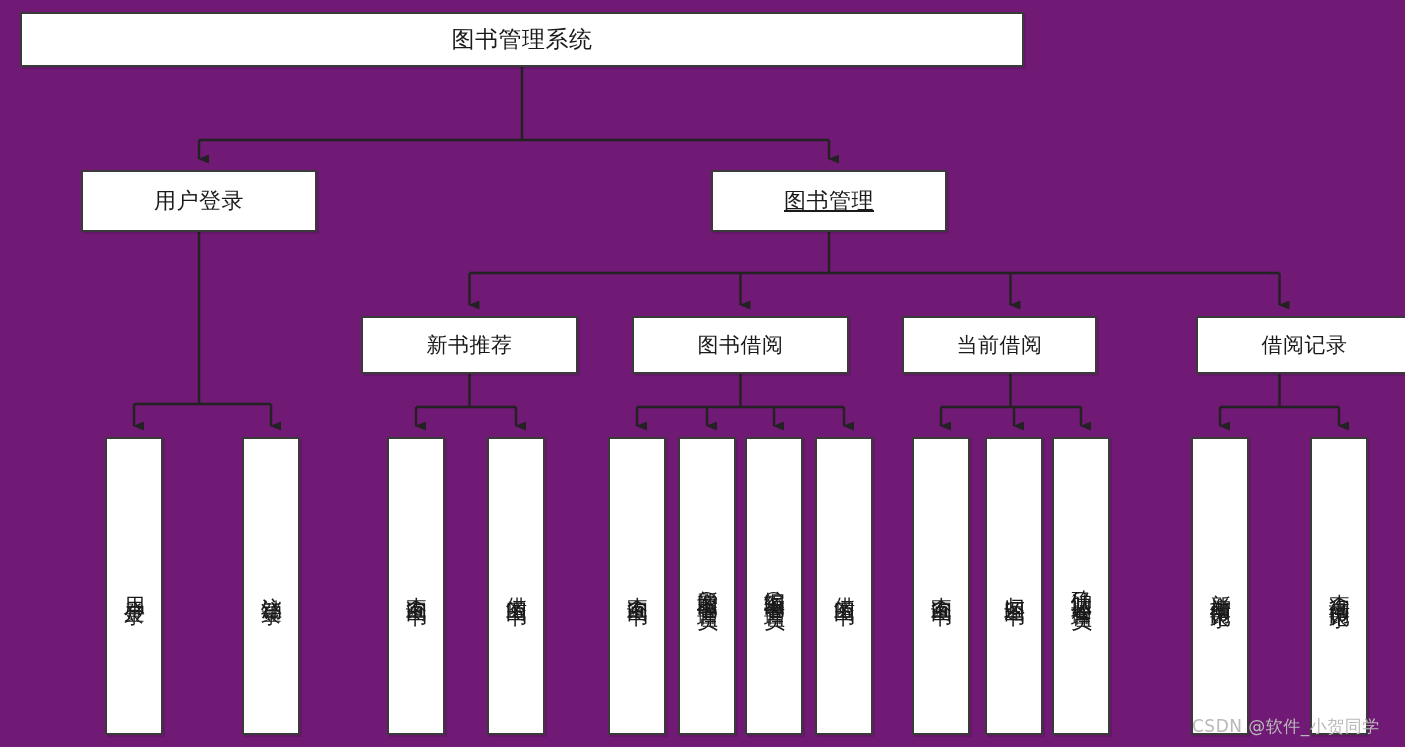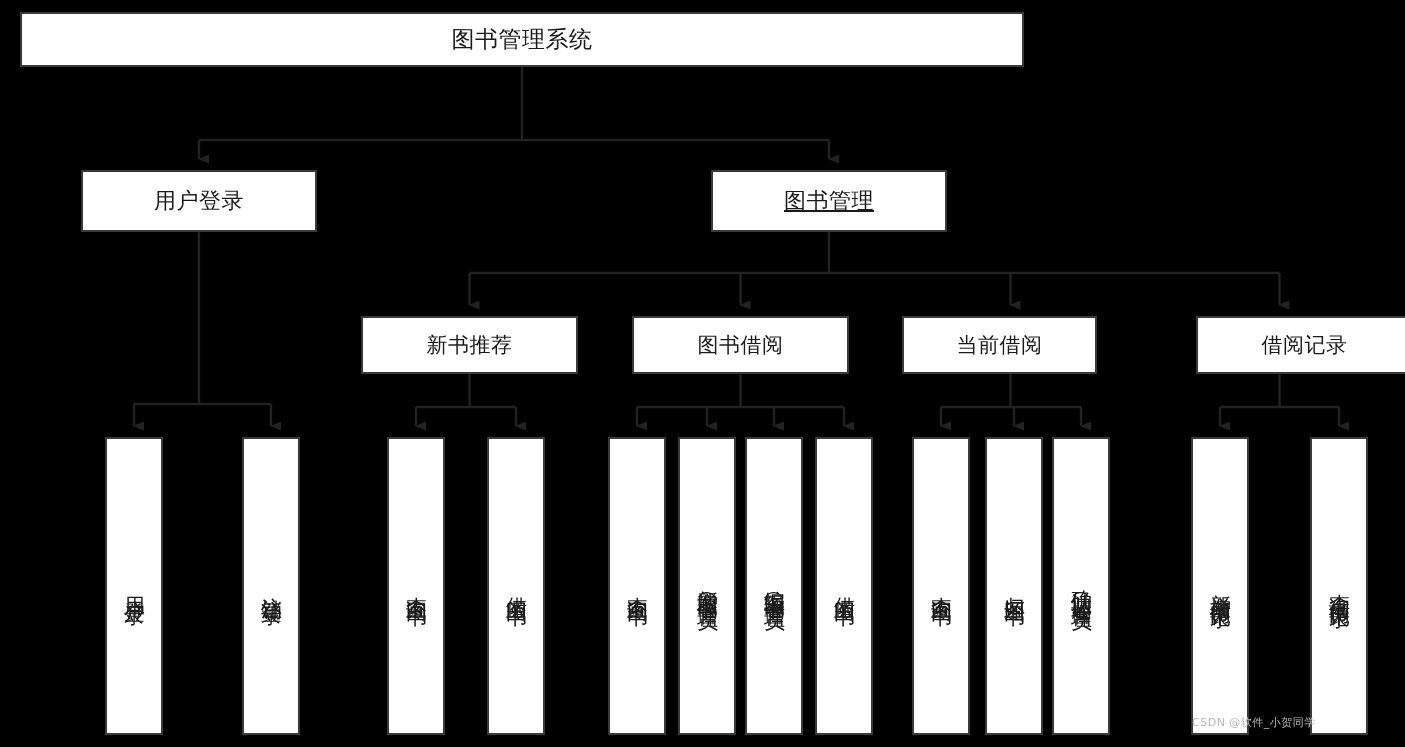--- a/index.html
+++ b/index.html
@@ -8,21 +8,21 @@
     padding: 0;
     background: #ffffff;
   }
   body {
     font-family: "DejaVu Sans", "Liberation Sans", sans-serif;
   }
   #canvas {
     position: relative;
     width: 1405px;
     height: 747px;
-    background: #000000;
+    background: #701a75;
     overflow: hidden;
   }
   #edges {
     position: absolute;
     left: 0;
     top: 0;
     width: 1405px;
     height: 747px;
     pointer-events: none;
   }
@@ -58,21 +58,21 @@
   .node.leaf .label {
     writing-mode: vertical-rl;
     text-orientation: upright;
     font-size: 21px;
     line-height: 1.0;
     letter-spacing: 3px;
     white-space: nowrap;
   }
   .watermark {
     position: absolute;
-    font-size: 11px;
+    font-size: 17px;
     color: #b9b9b9;
     white-space: nowrap;
     letter-spacing: 0.5px;
   }
 </style>
 </head>
 <body>
 
 <div id="canvas">
 

